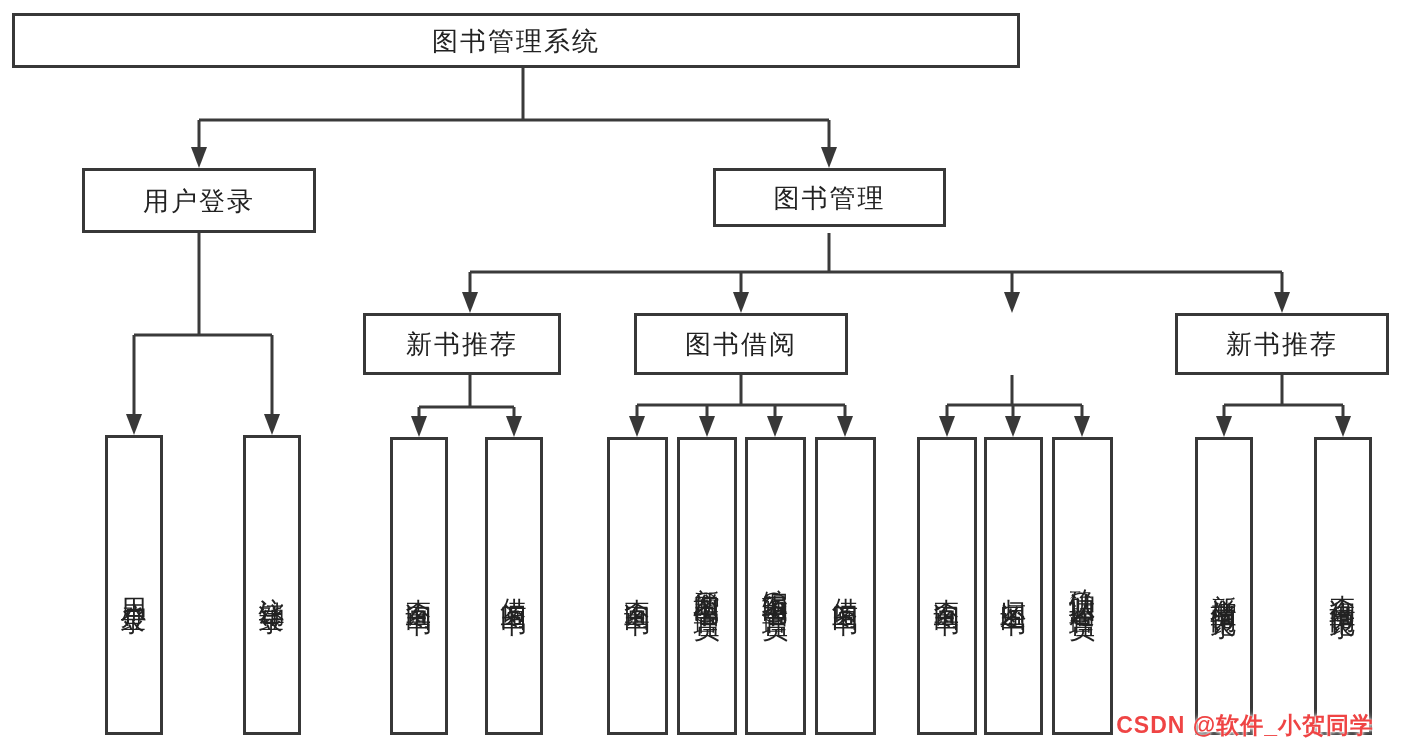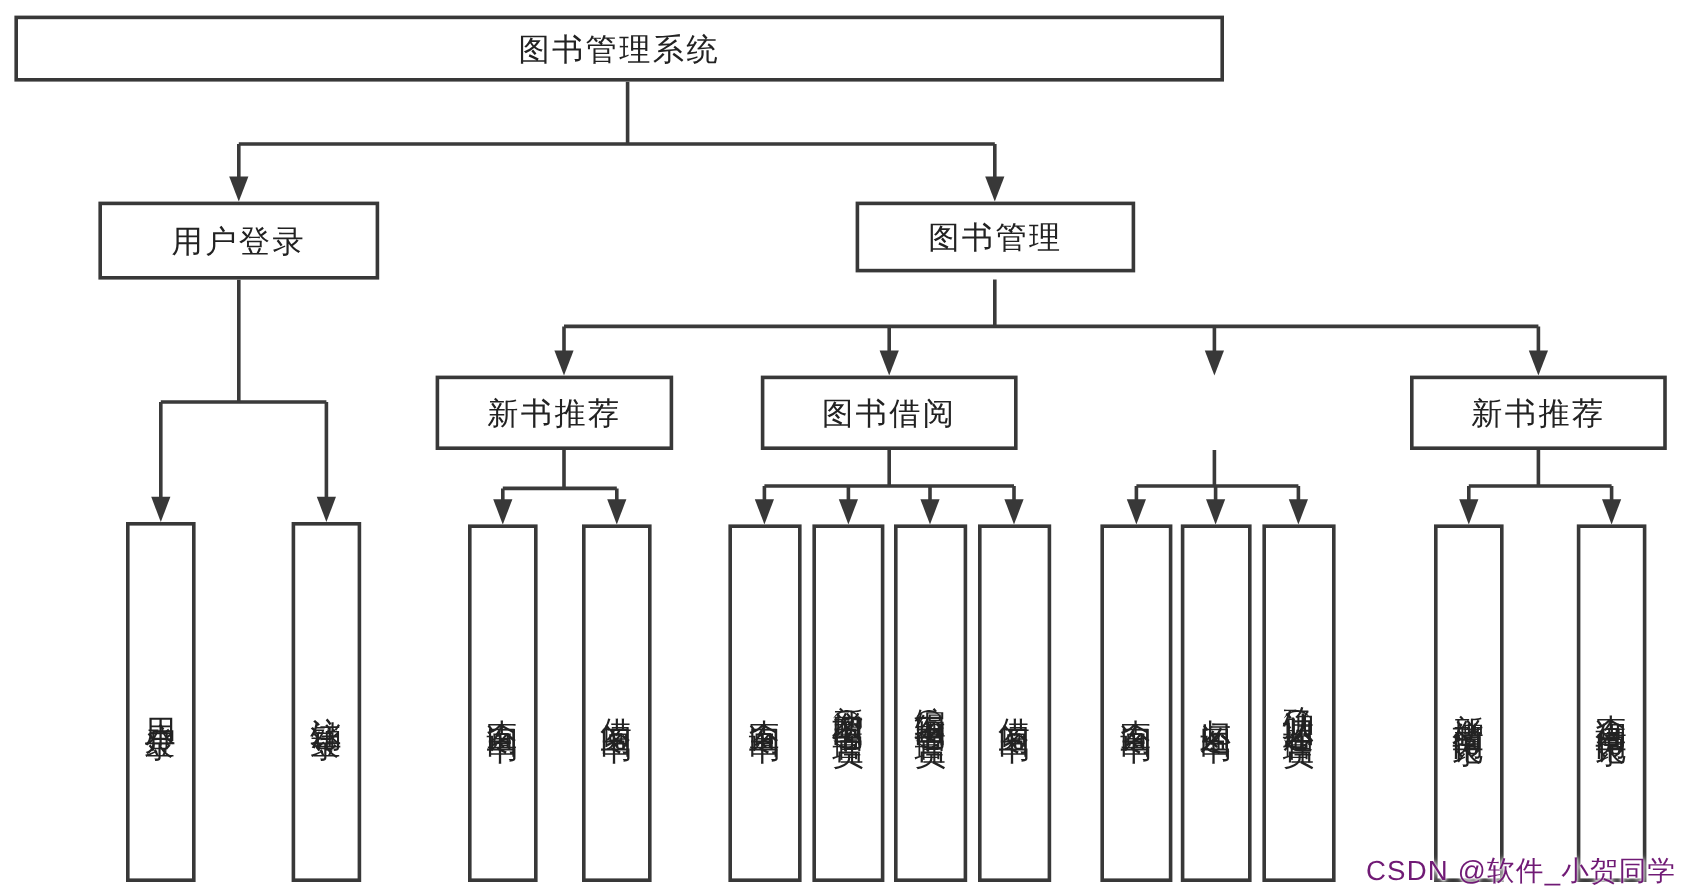--- a/index.html
+++ b/index.html
@@ -13,23 +13,24 @@
     border:3px solid #383838;color:#222222;
     display:flex;align-items:center;justify-content:center;
     font-size:26px;line-height:1;white-space:nowrap;
     letter-spacing:2px;
   }
   .node.v{
     writing-mode:vertical-rl;text-orientation:mixed;
     letter-spacing:4px;white-space:normal;font-size:26px;
   }
   .watermark{
-    position:absolute;right:8px;bottom:6px;z-index:5;
-    font-size:23px;color:#701a75;letter-spacing:1px;
+    position:absolute;right:31px;bottom:6px;z-index:5;
+    font-size:23px;color:#ef4444;letter-spacing:1px;
     text-shadow:0 0 3px #ffffff,0 0 6px #ffffff,0 1px 2px rgba(255,255,255,.9);
+    font-weight:bold;
   }
 </style>
 </head>
 <body>
 
 <div class="canvas">
 
   <svg class="connectors" viewBox="0 0 1405 747" xmlns="http://www.w3.org/2000/svg">
 
     <g>

